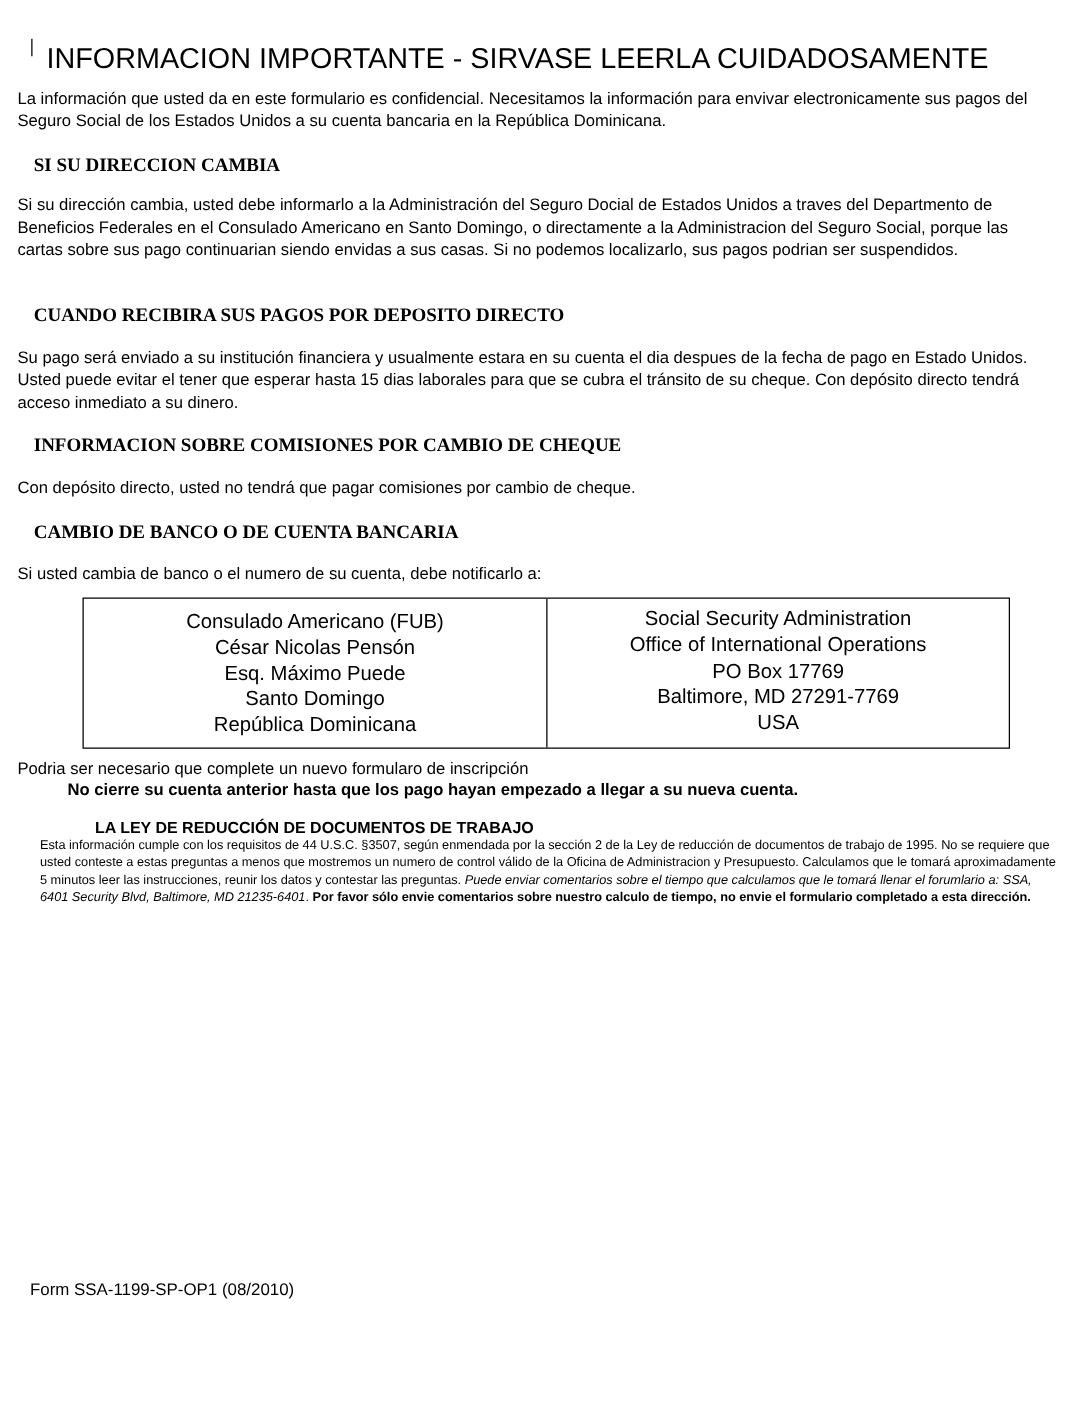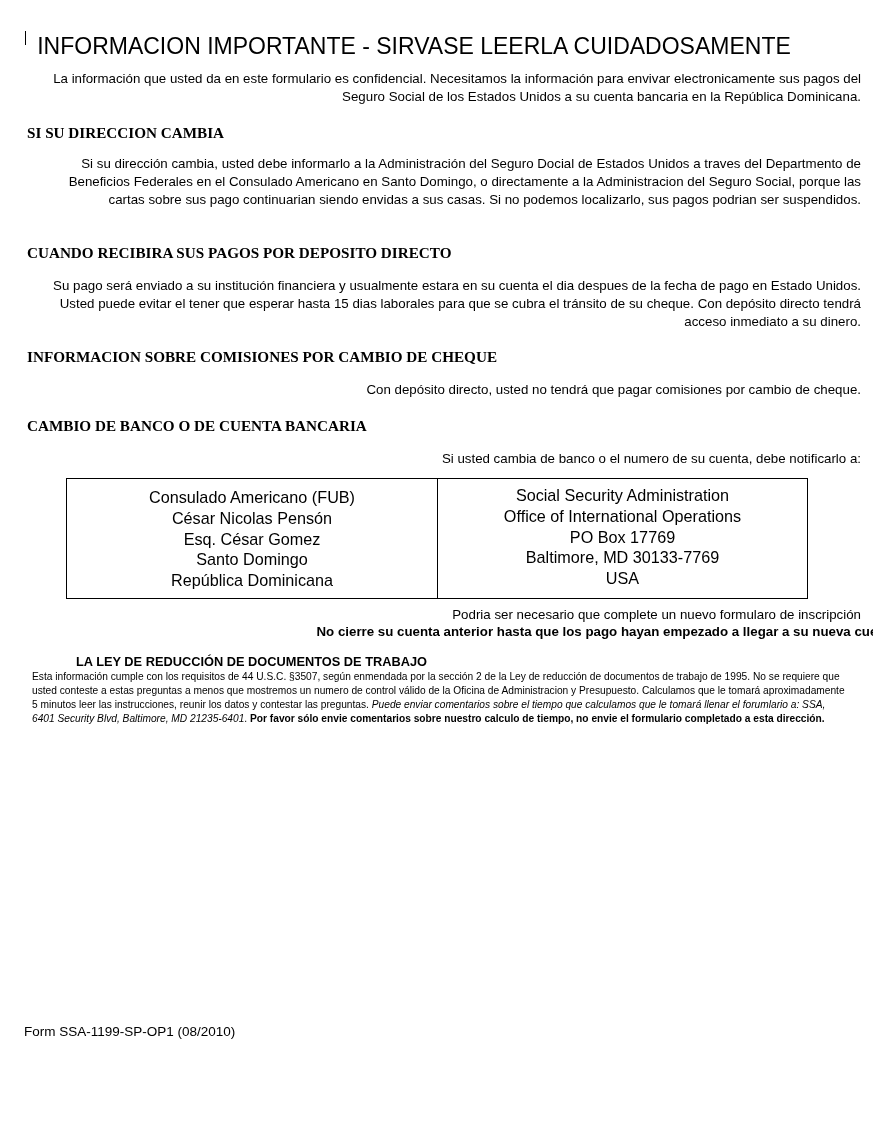--- a/index.html
+++ b/index.html
@@ -30,25 +30,24 @@
       top: 33px;
       text-align: center;
       font-size: 23px;
       letter-spacing: 0px;
       padding-left: 20px;
       box-sizing: border-box;
       white-space: nowrap;
     }
     .para {
       position: absolute;
-      left: 31px;
+      left: 14px;
       width: 830px;
       font-size: 13.3px;
       line-height: 18px;
-      text-align: right;
     }
     .heading {
       position: absolute;
       left: 27px;
       font-size: 15.2px;
       font-weight: bold;
       white-space: nowrap;
       font-family: Liberation Serif, serif;
     }
     .address-box {
@@ -125,29 +124,29 @@
 <div class="heading" style="top:348px;">INFORMACION SOBRE COMISIONES POR CAMBIO DE CHEQUE</div>
 <div class="para" style="top:381px;">Con depósito directo, usted no tendrá que pagar comisiones por cambio de cheque.</div>
 
 <div class="heading" style="top:417px;">CAMBIO DE BANCO O DE CUENTA BANCARIA</div>
 <div class="para" style="top:450px;">Si usted cambia de banco o el numero de su cuenta, debe notificarlo a:</div>
 
 <div class="address-box">
   <div class="address-col left">
     <span class="address-line">Consulado Americano (FUB)</span>
     <span class="address-line">César Nicolas Pensón</span>
-    <span class="address-line">Esq. César Gomez</span>
+    <span class="address-line">Esq. Máximo Puede</span>
     <span class="address-line">Santo Domingo</span>
     <span class="address-line">República Dominicana</span>
   </div>
   <div class="address-col right">
     <span class="address-line">Social Security Administration</span>
     <span class="address-line">Office of International Operations</span>
     <span class="address-line">PO Box 17769</span>
-    <span class="address-line">Baltimore, MD 30133-7769</span>
+    <span class="address-line">Baltimore, MD 27291-7769</span>
     <span class="address-line">USA</span>
   </div>
 </div>
 
 <div class="para" style="top:606px;">Podria ser necesario que complete un nuevo formularo de inscripción</div>
 <div class="para bold-line" style="top:623px;margin-left:40px;">No cierre su cuenta anterior hasta que los pago hayan empezado a llegar a su nueva cuenta.</div>
 
 <div class="small-heading">LA LEY DE REDUCCIÓN DE DOCUMENTOS DE TRABAJO</div>
 <div class="small-text"><span>Esta información cumple con los requisitos de 44 U.S.C. §3507, según enmendada por la sección 2 de la Ley de reducción de documentos de trabajo de 1995. No se requiere que usted conteste a estas preguntas a menos que mostremos un numero de control válido de la Oficina de Administracion y Presupuesto. Calculamos que le tomará aproximadamente 5 minutos leer las instrucciones, reunir los datos y contestar las preguntas. </span><span class="it">Puede enviar comentarios sobre el tiempo que calculamos que le tomará llenar el forumlario a: SSA, 6401 Security Blvd, Baltimore, MD 21235-6401</span><span>. </span><span class="bd">Por favor sólo envie comentarios sobre nuestro calculo de tiempo, no envie el formulario completado a esta dirección.</span></div>
 

